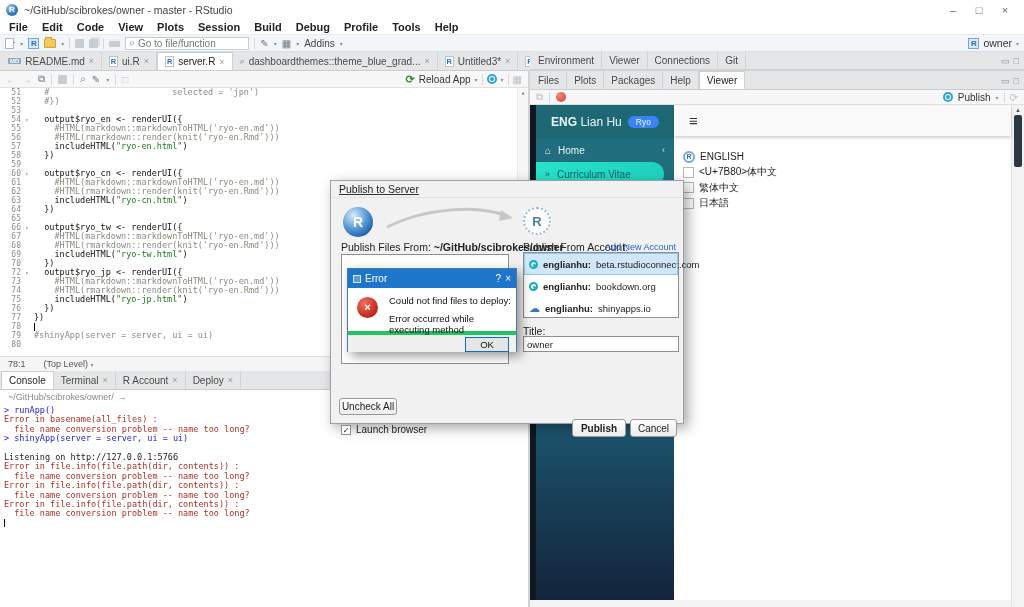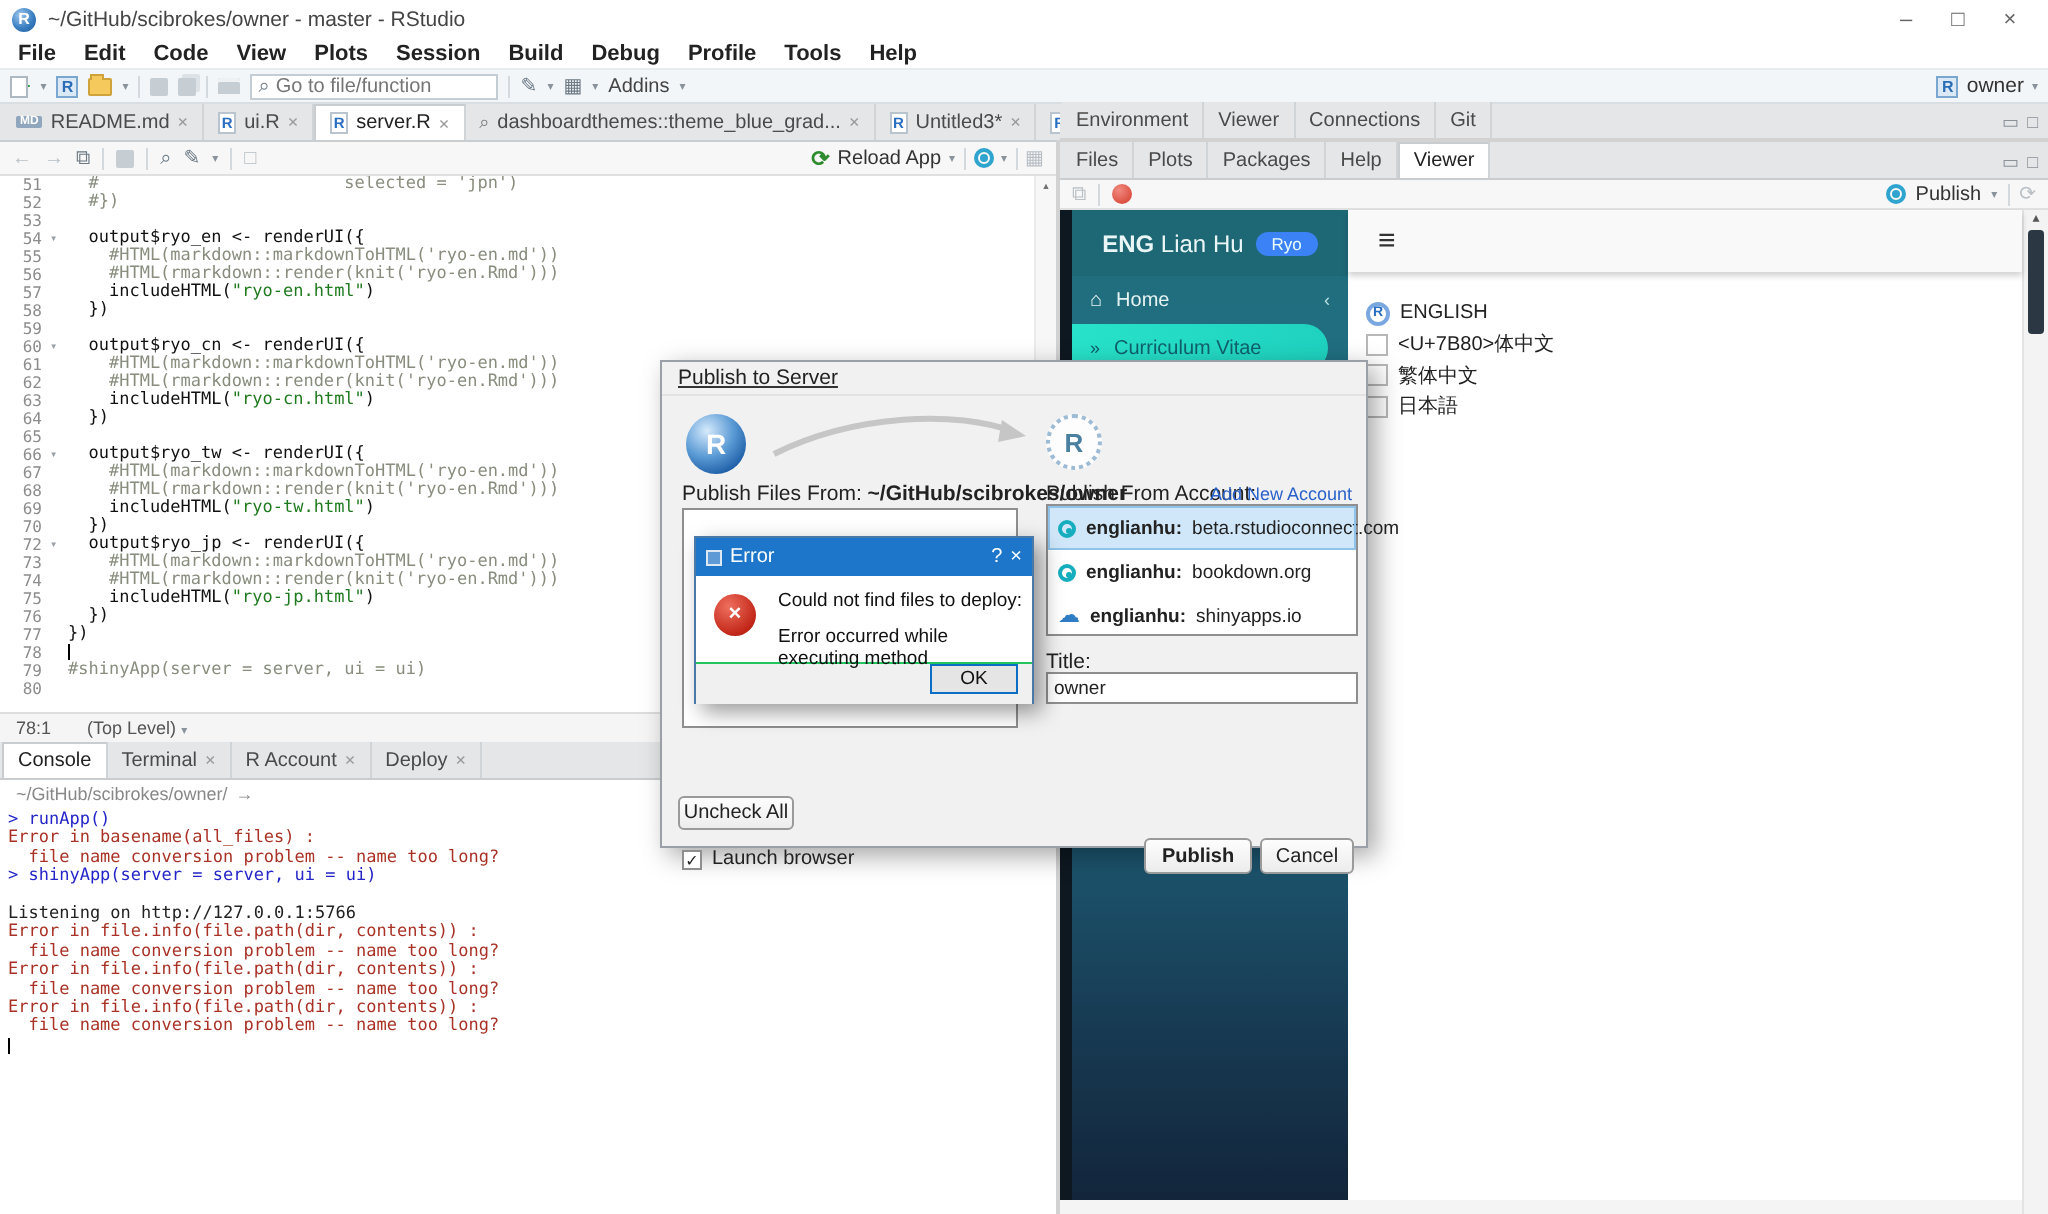--- a/index.html
+++ b/index.html
@@ -134,21 +134,21 @@
   .err{position:absolute;left:347px;top:268px;width:170px;height:84px;background:#fff;border:1px solid #4a78a8;
        box-shadow:4px 4px 10px rgba(0,0,0,.4);z-index:20;}
   .err-title{height:19px;background:#1d76c9;color:#fff;display:flex;align-items:center;gap:4px;padding:0 5px;font-size:10px;}
   .err-title .t{flex:1;}
   .err-ico-sm{width:8px;height:8px;border:1px solid #dce9f5;background:#5e9bd6;}
   .err-body{position:relative;height:43px;background:#fff;}
   .redx{position:absolute;left:9px;top:9px;width:21px;height:21px;border-radius:50%;color:#fff;font-weight:bold;font-size:11px;
         text-align:center;line-height:21px;background:radial-gradient(circle at 35% 30%,#ef6f5f,#c22718 70%,#a01708);}
   .eline1{position:absolute;left:41px;top:7px;font-size:9.5px;color:#111;}
   .eline2{position:absolute;left:41px;top:25px;font-size:9.5px;color:#111;}
-  .err-foot{height:21px;background:#f0f0f0;border-top:1px solid #22c55e;display:flex;justify-content:flex-end;align-items:flex-start;padding-right:7px;}
+  .err-foot{height:21px;background:#f0f0f0;border-top:4px solid #22c55e;display:flex;justify-content:flex-end;align-items:flex-end;padding-right:7px;}
   .okbtn{width:44px;height:15px;background:#e5e5e5;border:1px solid #0b6fc4;font-size:9.5px;display:flex;align-items:center;justify-content:center;color:#111;}
 </style>
 </head>
 <body>
 
 <div class="win">
 
   <div class="titlebar">
     <span class="app-ico">R</span>
     <span class="title-text">~/GitHub/scibrokes/owner - master - RStudio</span>

